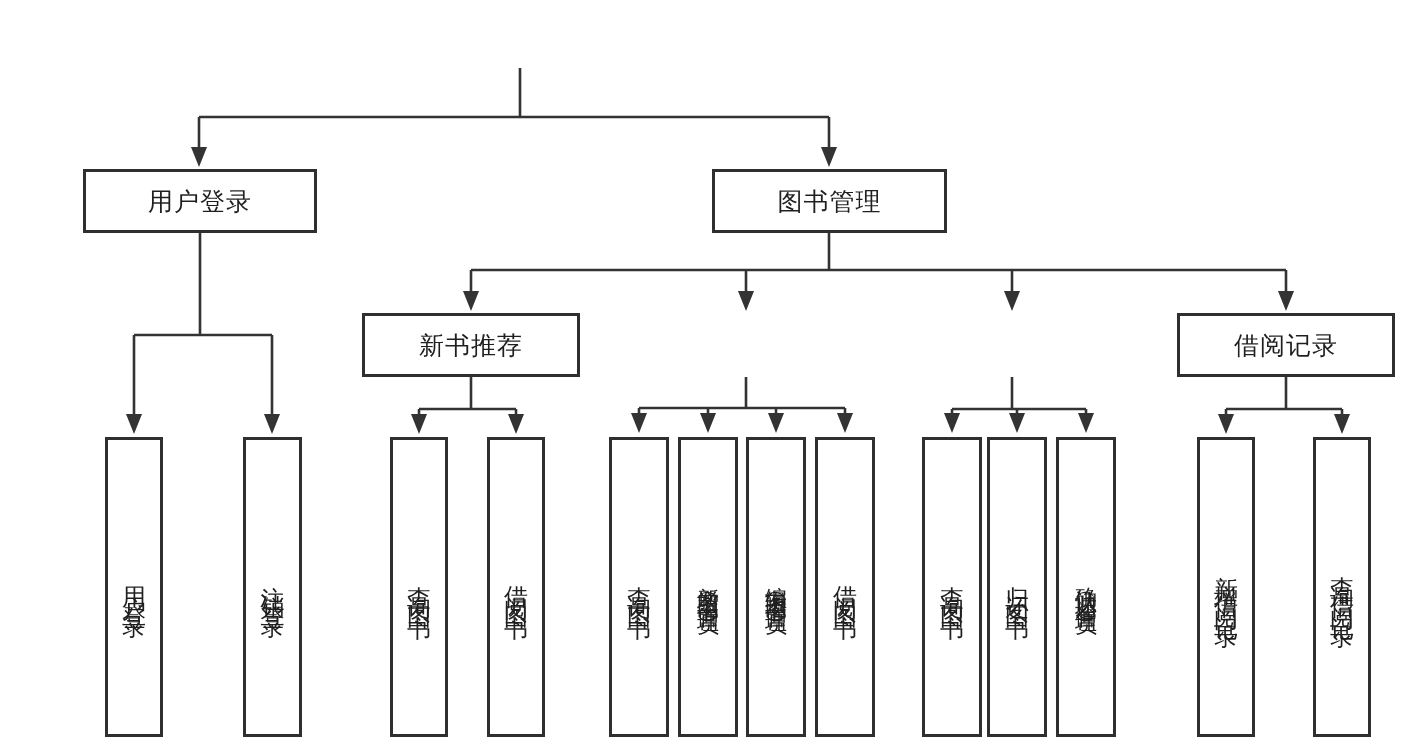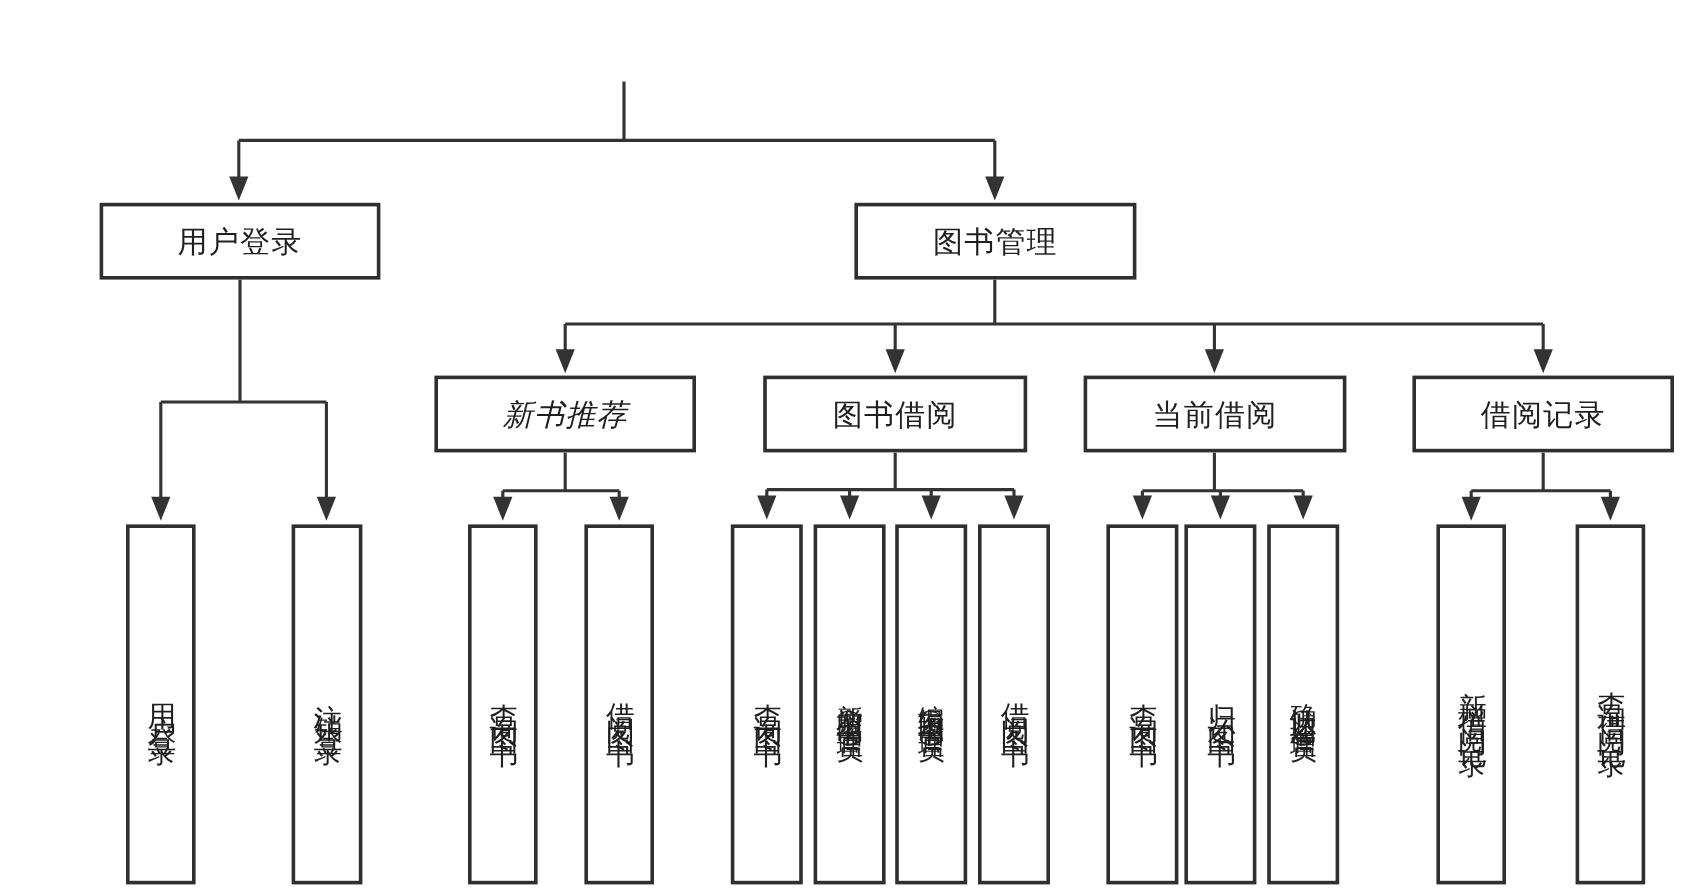--- a/index.html
+++ b/index.html
@@ -91,28 +91,22 @@
   </svg>
 
 
   <div class="node" style="left:83px;top:169px;width:234px;height:64px;">
     <span class="hlabel">用户登录</span>
   </div>
   <div class="node" style="left:712px;top:169px;width:235px;height:64px;">
     <span class="hlabel">图书管理</span>
   </div>
 
-  <div class="node" style="left:362px;top:313px;width:218px;height:64px;font-style:italic;">
+  <div class="node" style="left:362px;top:313px;width:218px;height:64px;">
     <span class="hlabel">新书推荐</span>
-  </div>
-  <div class="node" style="left:636px;top:313px;width:220px;height:64px;">
-    <span class="hlabel">图书借阅</span>
-  </div>
-  <div class="node" style="left:903px;top:313px;width:219px;height:64px;">
-    <span class="hlabel">当前借阅</span>
   </div>
   <div class="node" style="left:1177px;top:313px;width:218px;height:64px;">
     <span class="hlabel">借阅记录</span>
   </div>
 
   <div class="node leaf" style="left:105px;width:58px;">
     <span class="vlabel">用户登录</span>
   </div>
   <div class="node leaf" style="left:243px;width:59px;">
     <span class="vlabel">注销登录</span>

